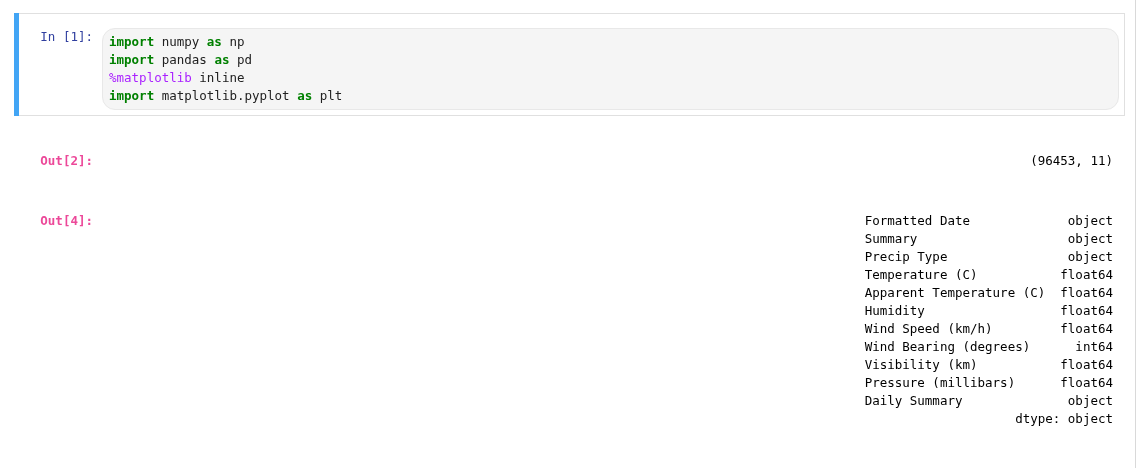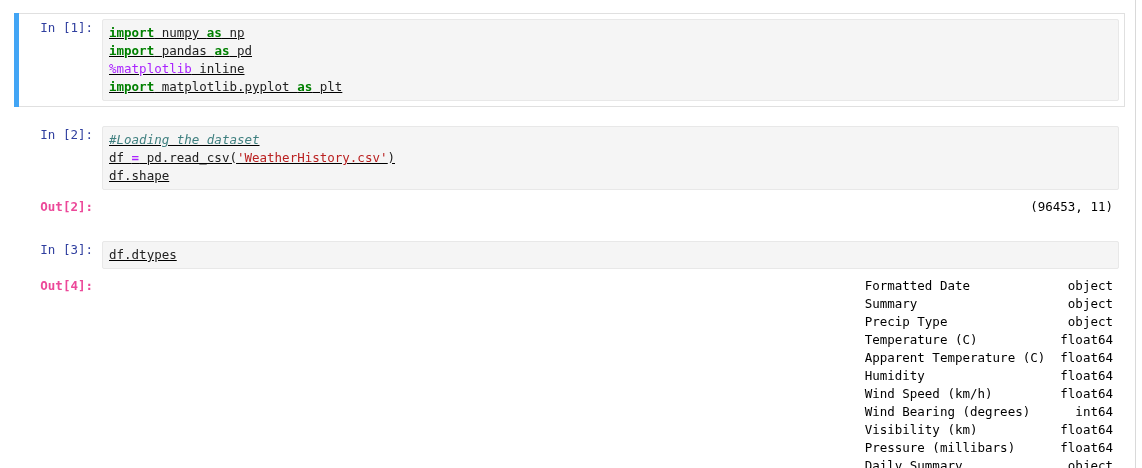--- a/index.html
+++ b/index.html
@@ -30,21 +30,21 @@
     top: 0;
     left: 0;
     width: 1132px;
     padding-top: 13px;
     box-sizing: border-box;
   }
 
   
   .cell {
     position: relative;
-    padding: 5px 5px 5px 0;
+    padding: 14px 5px 5px 0;
     margin: 0 0 0 14px;
     width: 1111px;
     box-sizing: border-box;
     border: 1px solid transparent;
   }
   .cell.selected {
     border: 1px solid #e0e0e0;
     background: #ffffff;
   }
   .cell.selected .sel-bar {
@@ -72,24 +72,23 @@
     white-space: pre;
     -webkit-font-smoothing: antialiased;
   }
   .prompt.in  { color: #303f9f; }
   .prompt.out { color: #ec4899; font-weight: bold; }
 
   .input-area {
     flex: 1 1 auto;
     background: #f5f5f5;
     border: 1px solid #e8e8e8;
-    border-radius: 2px;
+    border-radius: 13px;
     padding: 4px 6px;
     min-width: 0;
-    text-decoration: underline;
   }
 
   .output-area {
     flex: 1 1 auto;
     background: transparent;
     padding: 0 6px;
     min-width: 0;
     text-align: right;
   }
 
@@ -130,46 +129,32 @@
 <span class="k">import</span><span class="n"> pandas </span><span class="k">as</span><span class="n"> pd</span>
 <span class="m">%matplotlib</span><span class="n"> inline</span>
 <span class="k">import</span><span class="n"> matplotlib.pyplot </span><span class="k">as</span><span class="n"> plt</span></pre>
       </div>
     </div>
   </div>
 
   <div class="spacer-md"></div>
 
   <div class="cell">
-    <div class="io-row">
-      <div class="prompt in">In [2]:</div>
-      <div class="input-area">
-        <pre class="code"><span class="c">#Loading the dataset</span>
-<span class="n">df </span><span class="o">=</span><span class="n"> pd.read_csv(</span><span class="s">'WeatherHistory.csv'</span><span class="n">)</span>
-<span class="n">df.shape</span></pre>
-      </div>
-    </div>
     <div class="spacer-sm"></div>
     <div class="io-row">
       <div class="prompt out">Out[2]:</div>
       <div class="output-area">
         <pre class="out">(96453, 11)</pre>
       </div>
     </div>
   </div>
 
   <div class="spacer-md"></div>
 
   <div class="cell">
-    <div class="io-row">
-      <div class="prompt in">In [3]:</div>
-      <div class="input-area">
-        <pre class="code"><span class="n">df.dtypes</span></pre>
-      </div>
-    </div>
     <div class="spacer-sm"></div>
     <div class="io-row">
       <div class="prompt out">Out[4]:</div>
       <div class="output-area">
         <pre class="out">Formatted Date             object
 Summary                    object
 Precip Type                object
 Temperature (C)           float64
 Apparent Temperature (C)  float64
 Humidity                  float64

